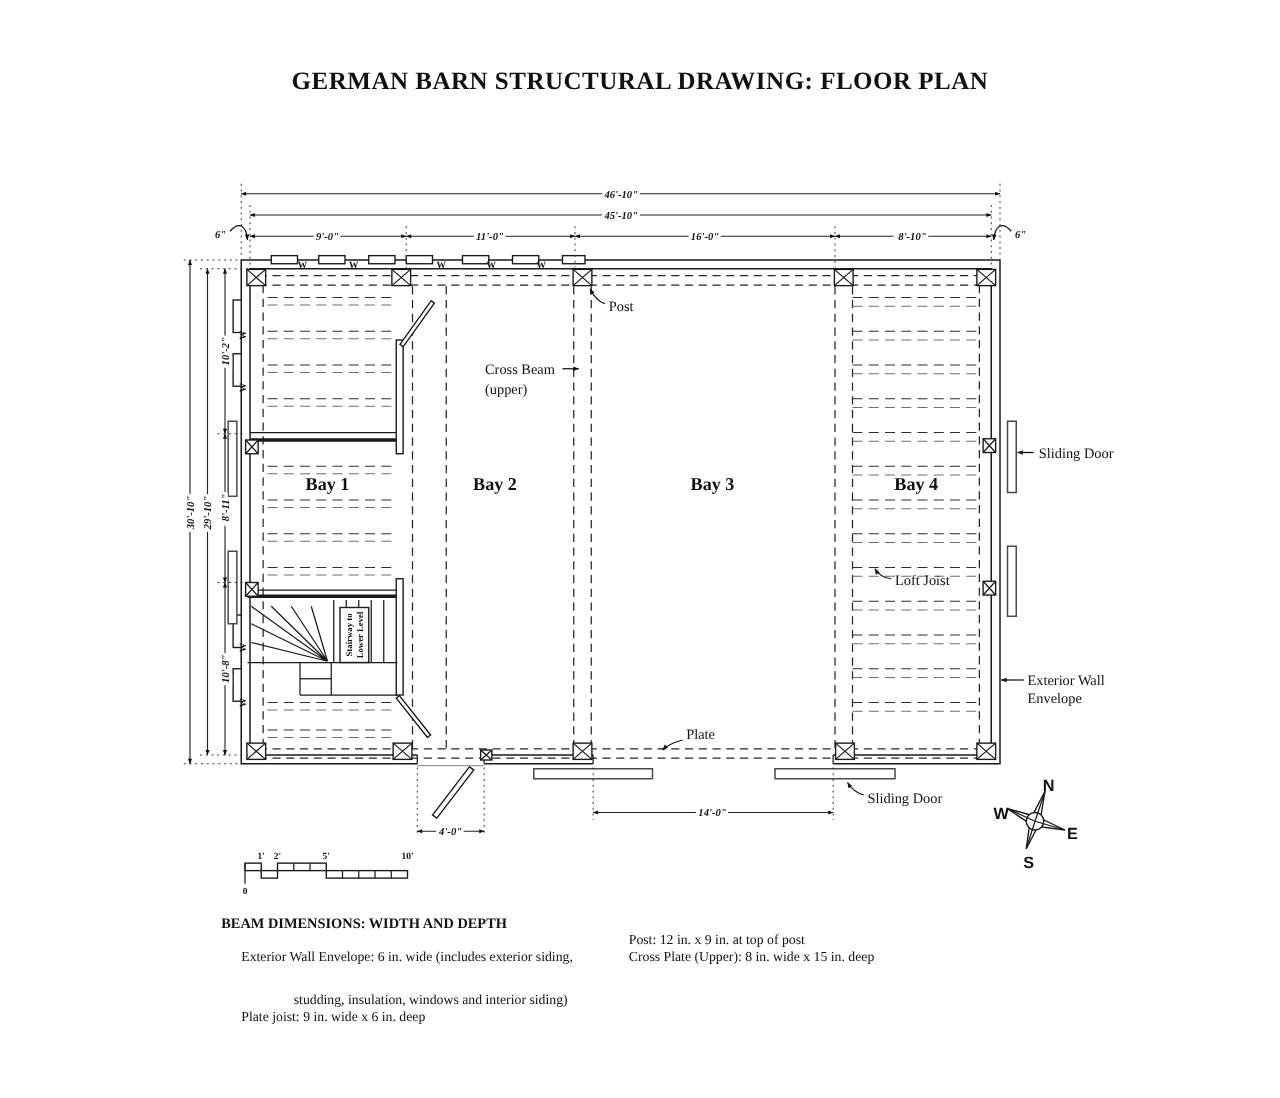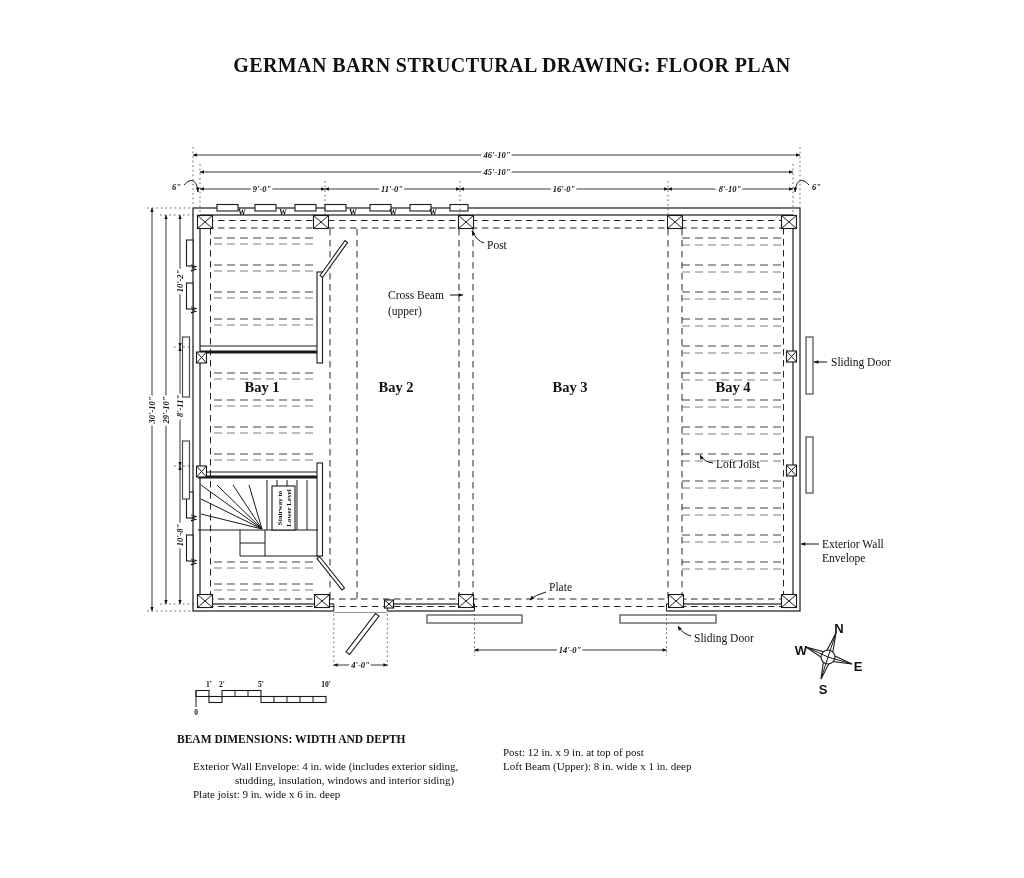--- a/index.html
+++ b/index.html
@@ -28,21 +28,21 @@
   .wm {font:bold 7.5px "Liberation Serif", serif;}
   .st {font:bold 7px "Liberation Serif", serif;}
   .cp {font:bold 13px "Liberation Sans", sans-serif;}
   .sc {font:bold 7.5px "Liberation Serif", serif;}
   
   .legend-head{position:absolute;left:177px;top:733px;font-size:11.5px;font-weight:bold;}
   .leg{position:absolute;font-size:11px;line-height:14px;}
   .leg-left{left:193px;top:759px;width:330px;}
   .leg-right{left:503px;top:745px;width:320px;}
   .leg b{font-weight:normal;}
-  .leg .ind{padding-left:42px;}
+  .leg .ind{padding-left:42px;margin-top:20px;}
 </style>
 </head>
 <body>
 
 <div id="page">
 
   <div class="title">GERMAN BARN STRUCTURAL DRAWING: FLOOR PLAN</div>
 
   <svg id="plan-svg" width="1024" height="878" viewBox="0 0 1024 878" xmlns="http://www.w3.org/2000/svg">
 
@@ -368,23 +368,23 @@
       <text class="sc" x="209" y="687" text-anchor="middle">1'</text>
       <text class="sc" x="222" y="687" text-anchor="middle">2'</text>
       <text class="sc" x="261" y="687" text-anchor="middle">5'</text>
       <text class="sc" x="326" y="687" text-anchor="middle">10'</text>
     </g>
   </svg>
 
   <div class="legend-head">BEAM DIMENSIONS: WIDTH AND DEPTH</div>
 
   <div class="leg leg-left">
-    <div><b>Exterior Wall Envelope:</b><span> 4 in. wide (includes exterior siding,</span></div>
+    <div><b>Exterior Wall Envelope:</b><span> 6 in. wide (includes exterior siding,</span></div>
     <div class="ind"><span>studding, insulation, windows and interior siding)</span></div>
     <div><b>Plate joist:</b><span> 9 in. wide x 6 in. deep</span></div>
   </div>
 
   <div class="leg leg-right">
     <div><b>Post:</b><span> 12 in. x 9 in. at top of post</span></div>
-    <div><b>Loft Beam (Upper):</b><span> 8 in. wide x 1 in. deep</span></div>
+    <div><b>Cross Plate (Upper):</b><span> 8 in. wide x 15 in. deep</span></div>
   </div>
 
 </div>
 
 </body></html>

